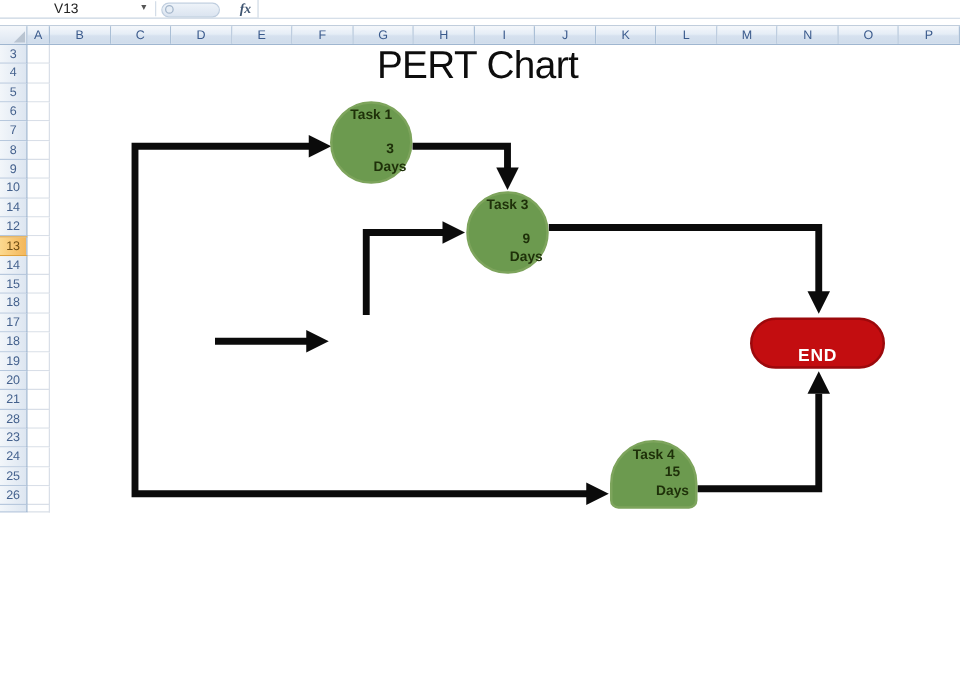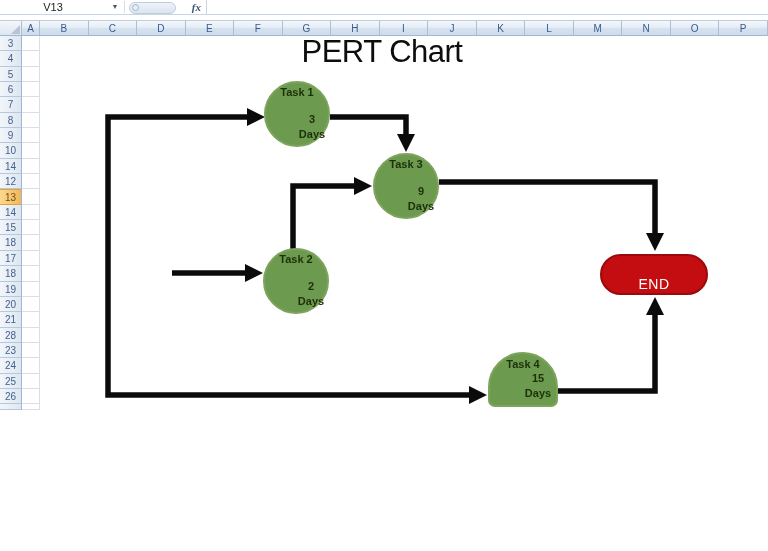--- a/index.html
+++ b/index.html
@@ -62,21 +62,21 @@
                  text-align:center; font-size:31px; line-height:36px; color:#0d0d0d;
                  letter-spacing:-0.5px; z-index:2; }
   .node { position:absolute; display:flex; flex-direction:column; align-items:center;
           justify-content:center; z-index:2; text-align:center; }
   .stadium { border-radius:22px; }
   .start-node { left:63px; top:253px; width:109px; height:42px;
                 background:var(--start-fill,#c6930b); border:2px solid var(--start-border,#a87d06); }
   .start-node span { font-size:14px; font-weight:bold; color:#322605; letter-spacing:.3px; }
   .end-node { left:600px; top:254px; width:108px; height:41px; border-radius:21px;
               background:var(--end-fill,#c30d10); border:2px solid var(--end-border,#9c090c); }
-  .end-node span { font-size:14px; font-weight:normal; color:#fff; letter-spacing:.5px;margin-top:19px; }
+  .end-node span { font-size:14px; font-weight:bold; color:#fff; letter-spacing:.5px;margin-top:19px; }
   .circle { width:66px; height:66px; border-radius:50%;
             background:var(--task-fill,#6c9a4f); border:2px solid var(--task-border,#7da45c);gap:13px; }
   .dome { width:70px; height:55px; border-radius:36px 36px 7px 7px;
           background:var(--task-fill,#6c9a4f); border:2px solid var(--task-border,#7da45c); }
   .nl { font-size:11px; font-weight:600; color:#1e3009; line-height:13px; }
   .nd { font-size:11px; font-weight:600; color:#1e3009; line-height:15px;margin-left:30px; }
   .below { position:absolute; top:411px; left:0; width:768px; height:140px; background:#fff; }
 </style>
 </head>
 <body>
@@ -201,24 +201,20 @@
   <div class="node circle" style="left:264px; top:81px;">
     <span class="nl">Task 1</span>
     <span class="nd">3 Days</span>
   </div>
 
   <div class="node circle" style="left:373px; top:153px;">
     <span class="nl">Task 3</span>
     <span class="nd">9 Days</span>
   </div>
 
-  <div class="node circle" style="left:263px; top:248px;">
-    <span class="nl">Task 2</span>
-    <span class="nd">2 Days</span>
-  </div>
 
   <div class="node dome" style="left:488px; top:352px;">
     <span class="nl">Task 4</span>
     <span class="nd">15 Days</span>
   </div>
 
   <div class="node end-node">
     <span>END</span>
   </div>
 

